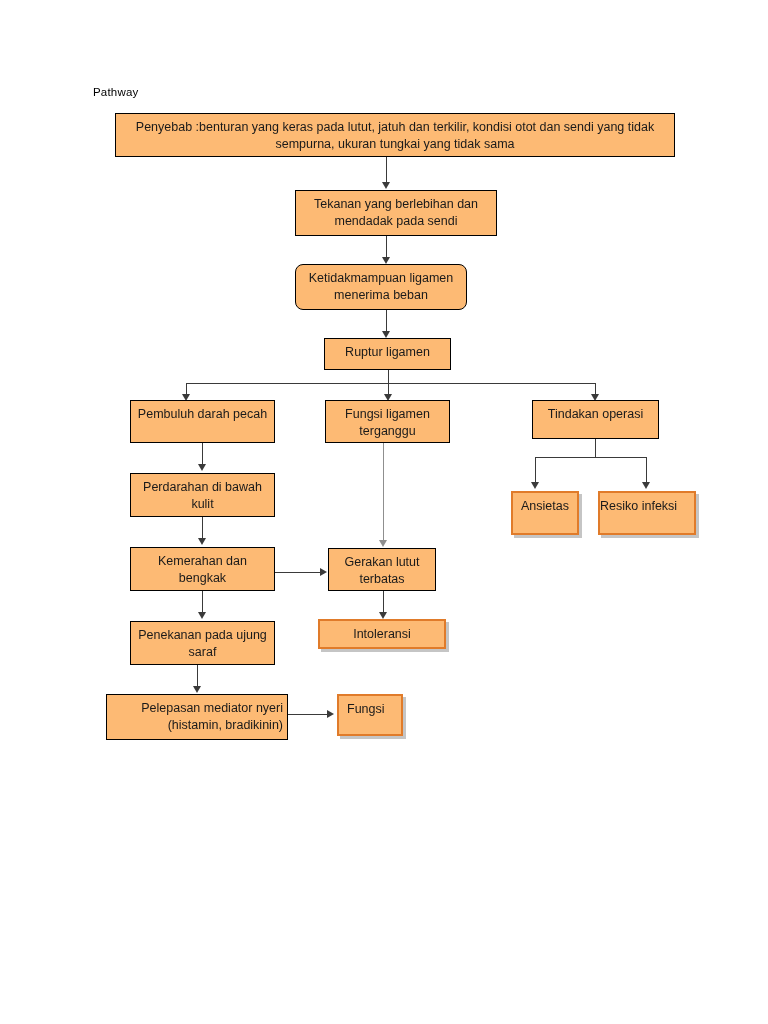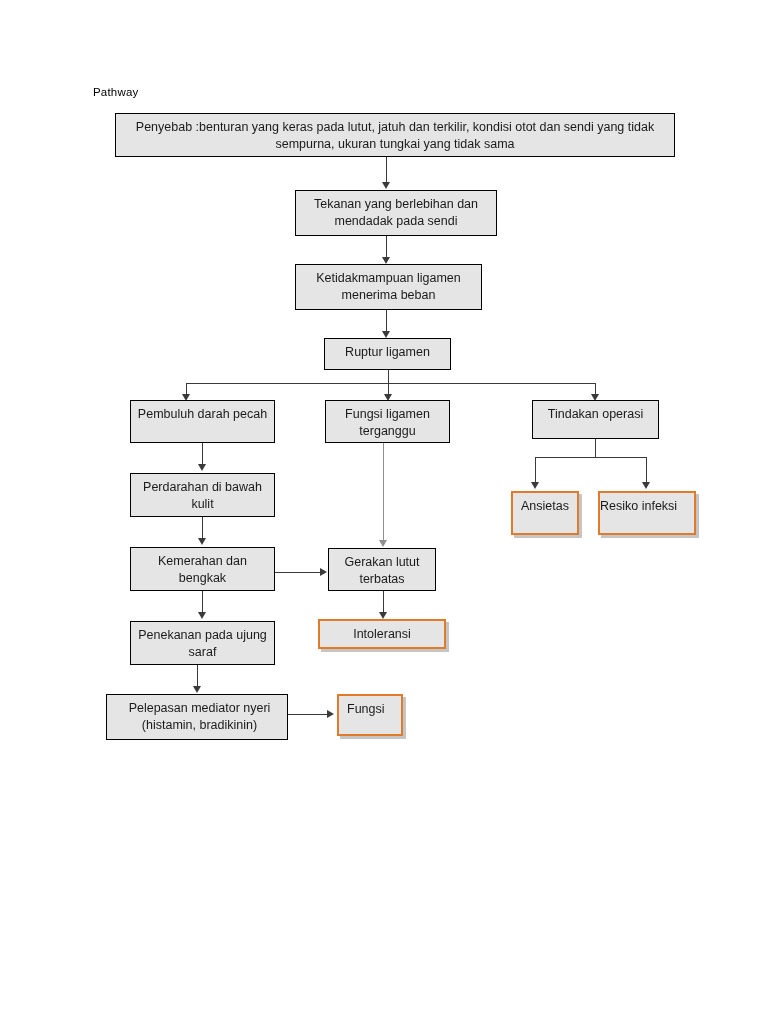--- a/index.html
+++ b/index.html
@@ -27,21 +27,21 @@
     left: 93px;
     top: 86px;
     font-size: 11.5px;
     color: #000;
     letter-spacing: 0.2px;
   }
   .box {
     position: absolute;
     box-sizing: border-box;
     border: 1.2px solid #000000;
-    background: #e5e5e5;
+    background: #fdba74;
     display: flex;
     align-items: flex-start;
     justify-content: center;
     text-align: center;
     font-size: 12.5px;
     line-height: 1.35;
     padding-top: 5px;
     padding-left: 4px;
     padding-right: 4px;
     overflow: hidden;
@@ -49,21 +49,21 @@
   }
   .box.center-v {
     align-items: center;
     padding-top: 0;
   }
   .box.orange {
     border: 2px solid #e07b2a;
     box-shadow: 3px 3px 0 rgba(150,150,150,0.55);
   }
   .box.left-al {
-    text-align: center;
+    text-align: right;
     justify-content: flex-start;
     padding-left: 9px;
   }
   .line {
     position: absolute;
     background: #3a3a3a;
   }
   .vline { width: 1.2px; }
   .hline { height: 1.2px; }
   .arrow-down {
@@ -93,21 +93,21 @@
   <div class="box" style="left:115px; top:113px; width:560px; height:44px; font-size:12.5px;">Penyebab :benturan yang keras pada lutut, jatuh dan terkilir, kondisi otot dan sendi yang tidak sempurna, ukuran tungkai yang tidak sama</div>
 
   <div class="line vline" style="left:386px; top:157px; height:26px;"></div>
   <div class="arrow-down" style="left:382px; top:182px;"></div>
 
   <div class="box" style="left:295px; top:190px; width:202px; height:46px;">Tekanan yang berlebihan dan mendadak pada sendi</div>
 
   <div class="line vline" style="left:386px; top:236px; height:22px;"></div>
   <div class="arrow-down" style="left:382px; top:257px;"></div>
 
-  <div class="box" style="left:295px; top:264px; width:187px; height:46px;">Ketidakmampuan ligamen menerima beban</div>
+  <div class="box" style="left:295px; top:264px; width:172px; height:46px;border-radius:8px;">Ketidakmampuan ligamen menerima beban</div>
 
   <div class="line vline" style="left:386px; top:310px; height:22px;"></div>
   <div class="arrow-down" style="left:382px; top:331px;"></div>
 
   <div class="box" style="left:324px; top:338px; width:127px; height:32px;">Ruptur ligamen</div>
 
   <div class="line vline" style="left:388px; top:370px; height:14px;"></div>
   <div class="line hline" style="left:186px; top:383px; width:409px;"></div>
   <div class="line vline" style="left:186px; top:383px; height:12px;"></div>
   <div class="arrow-down" style="left:182px; top:394px;"></div>

